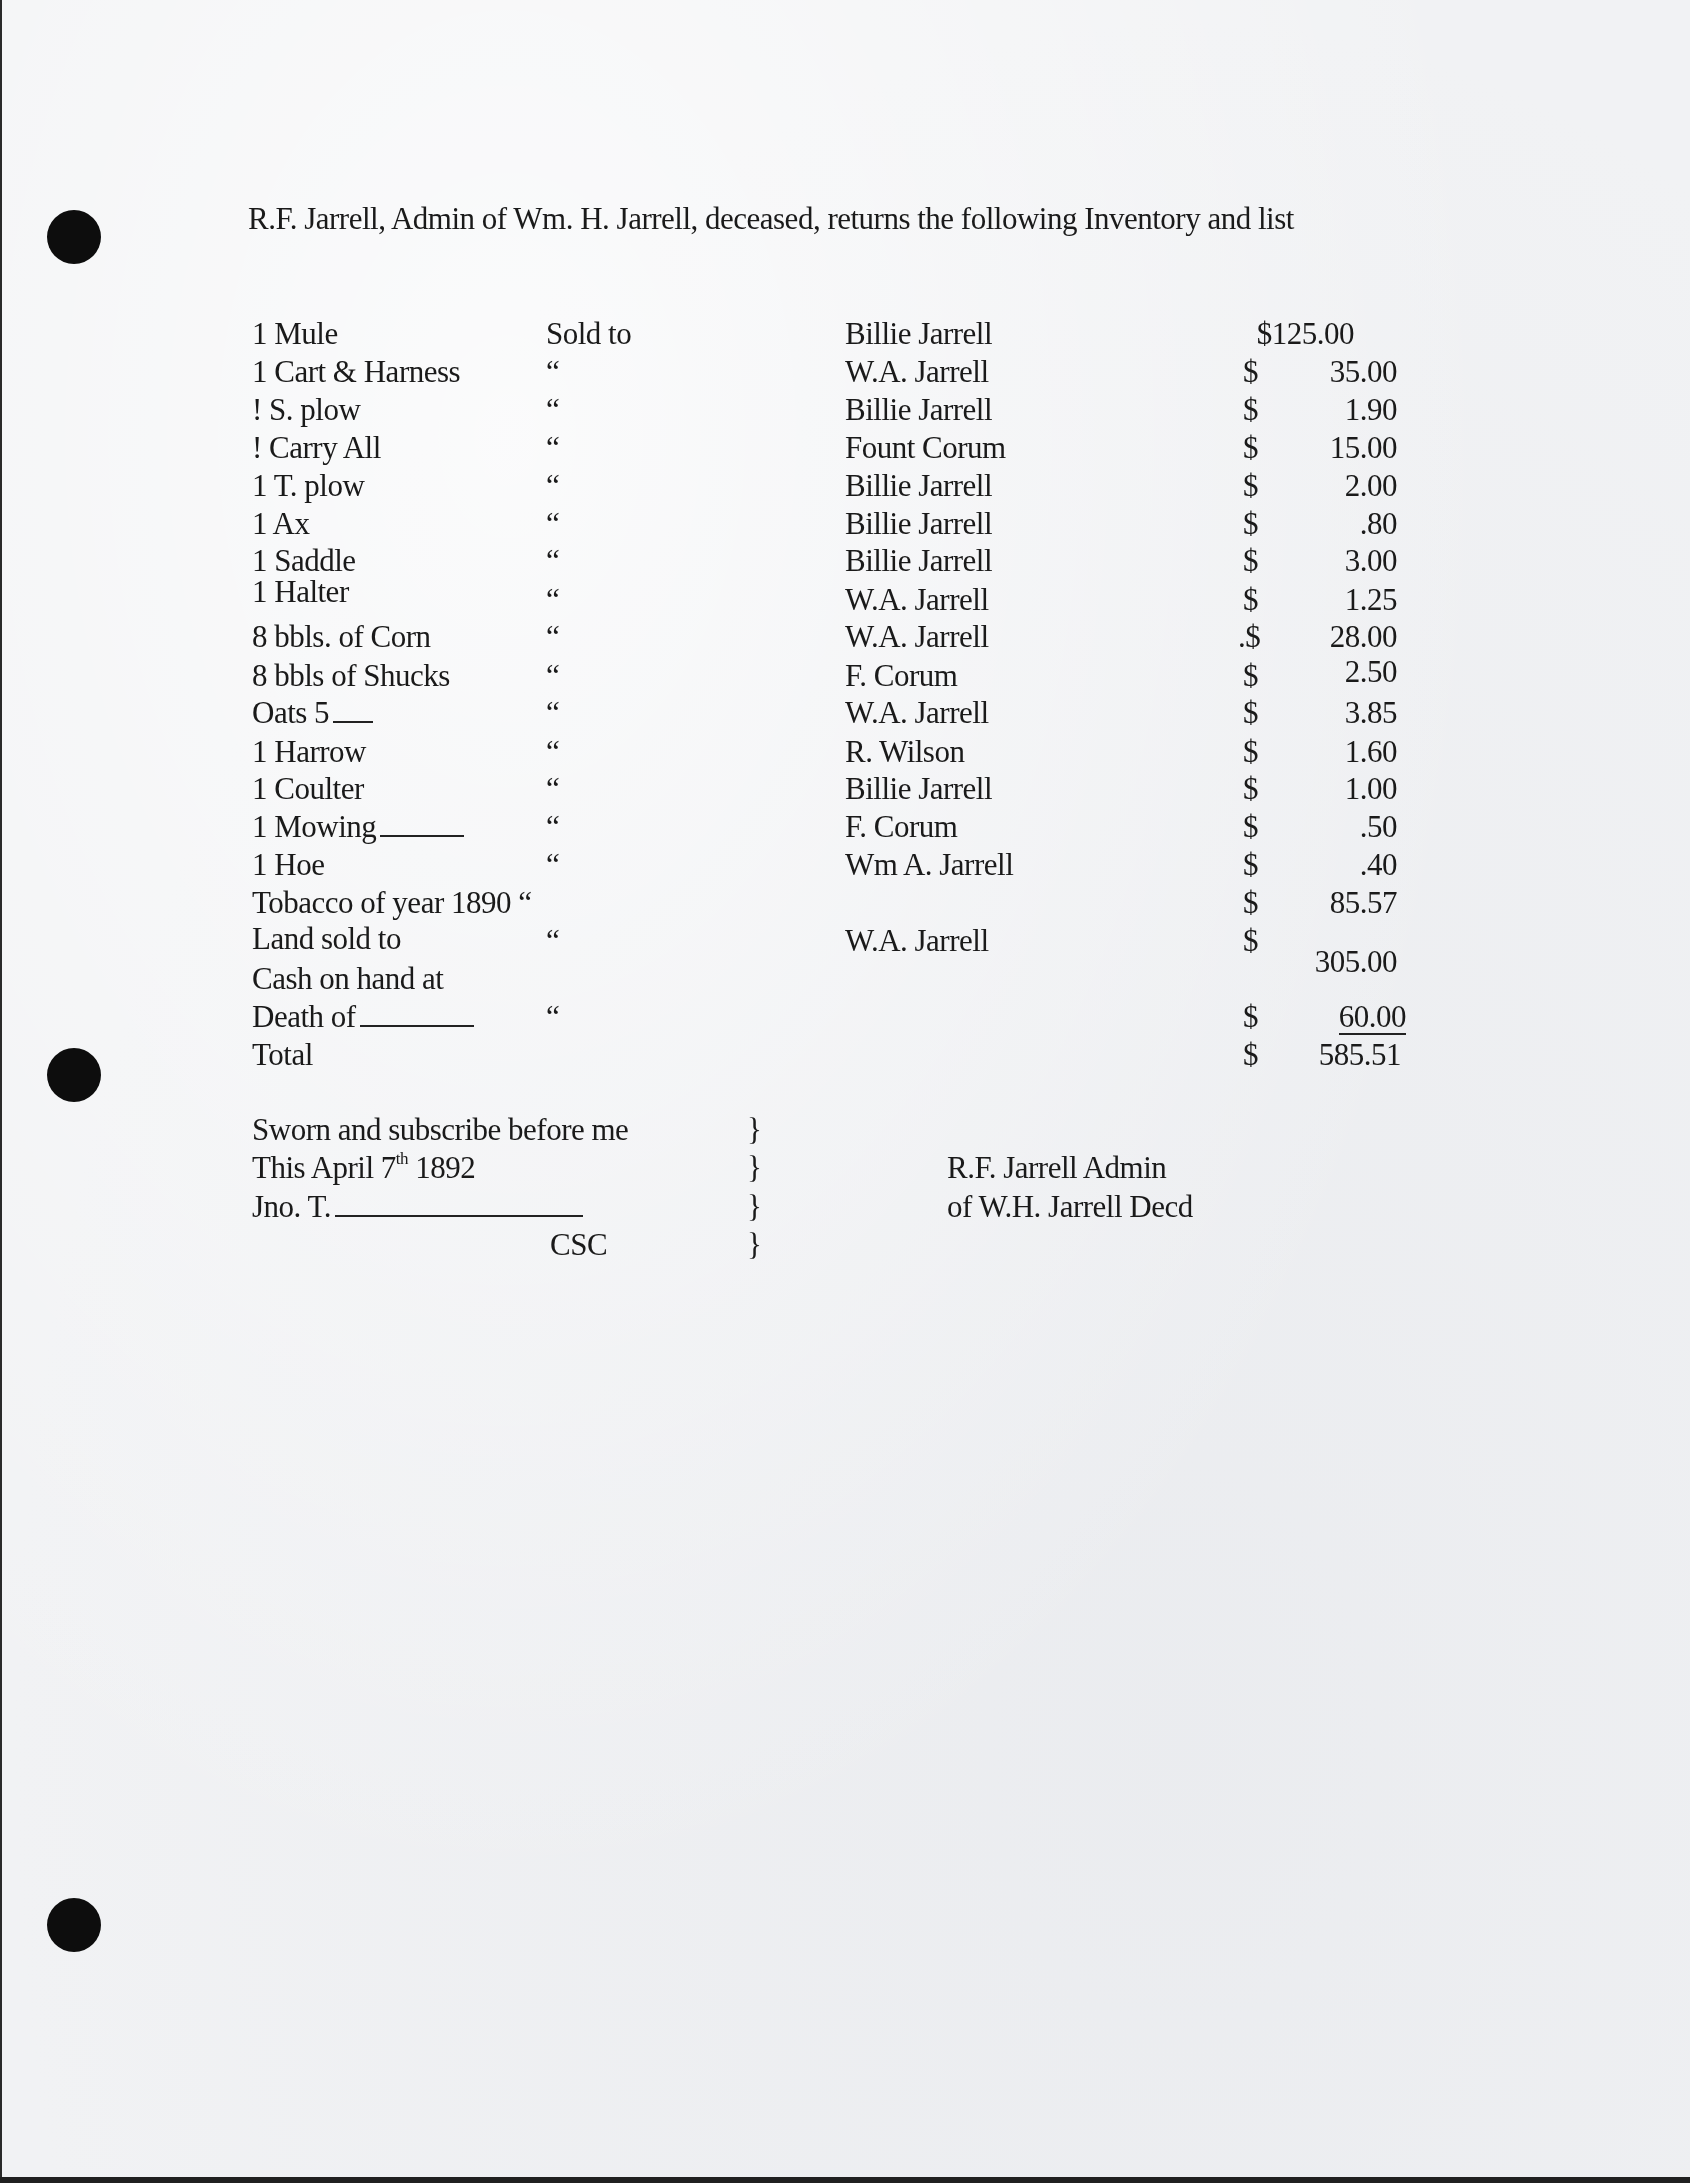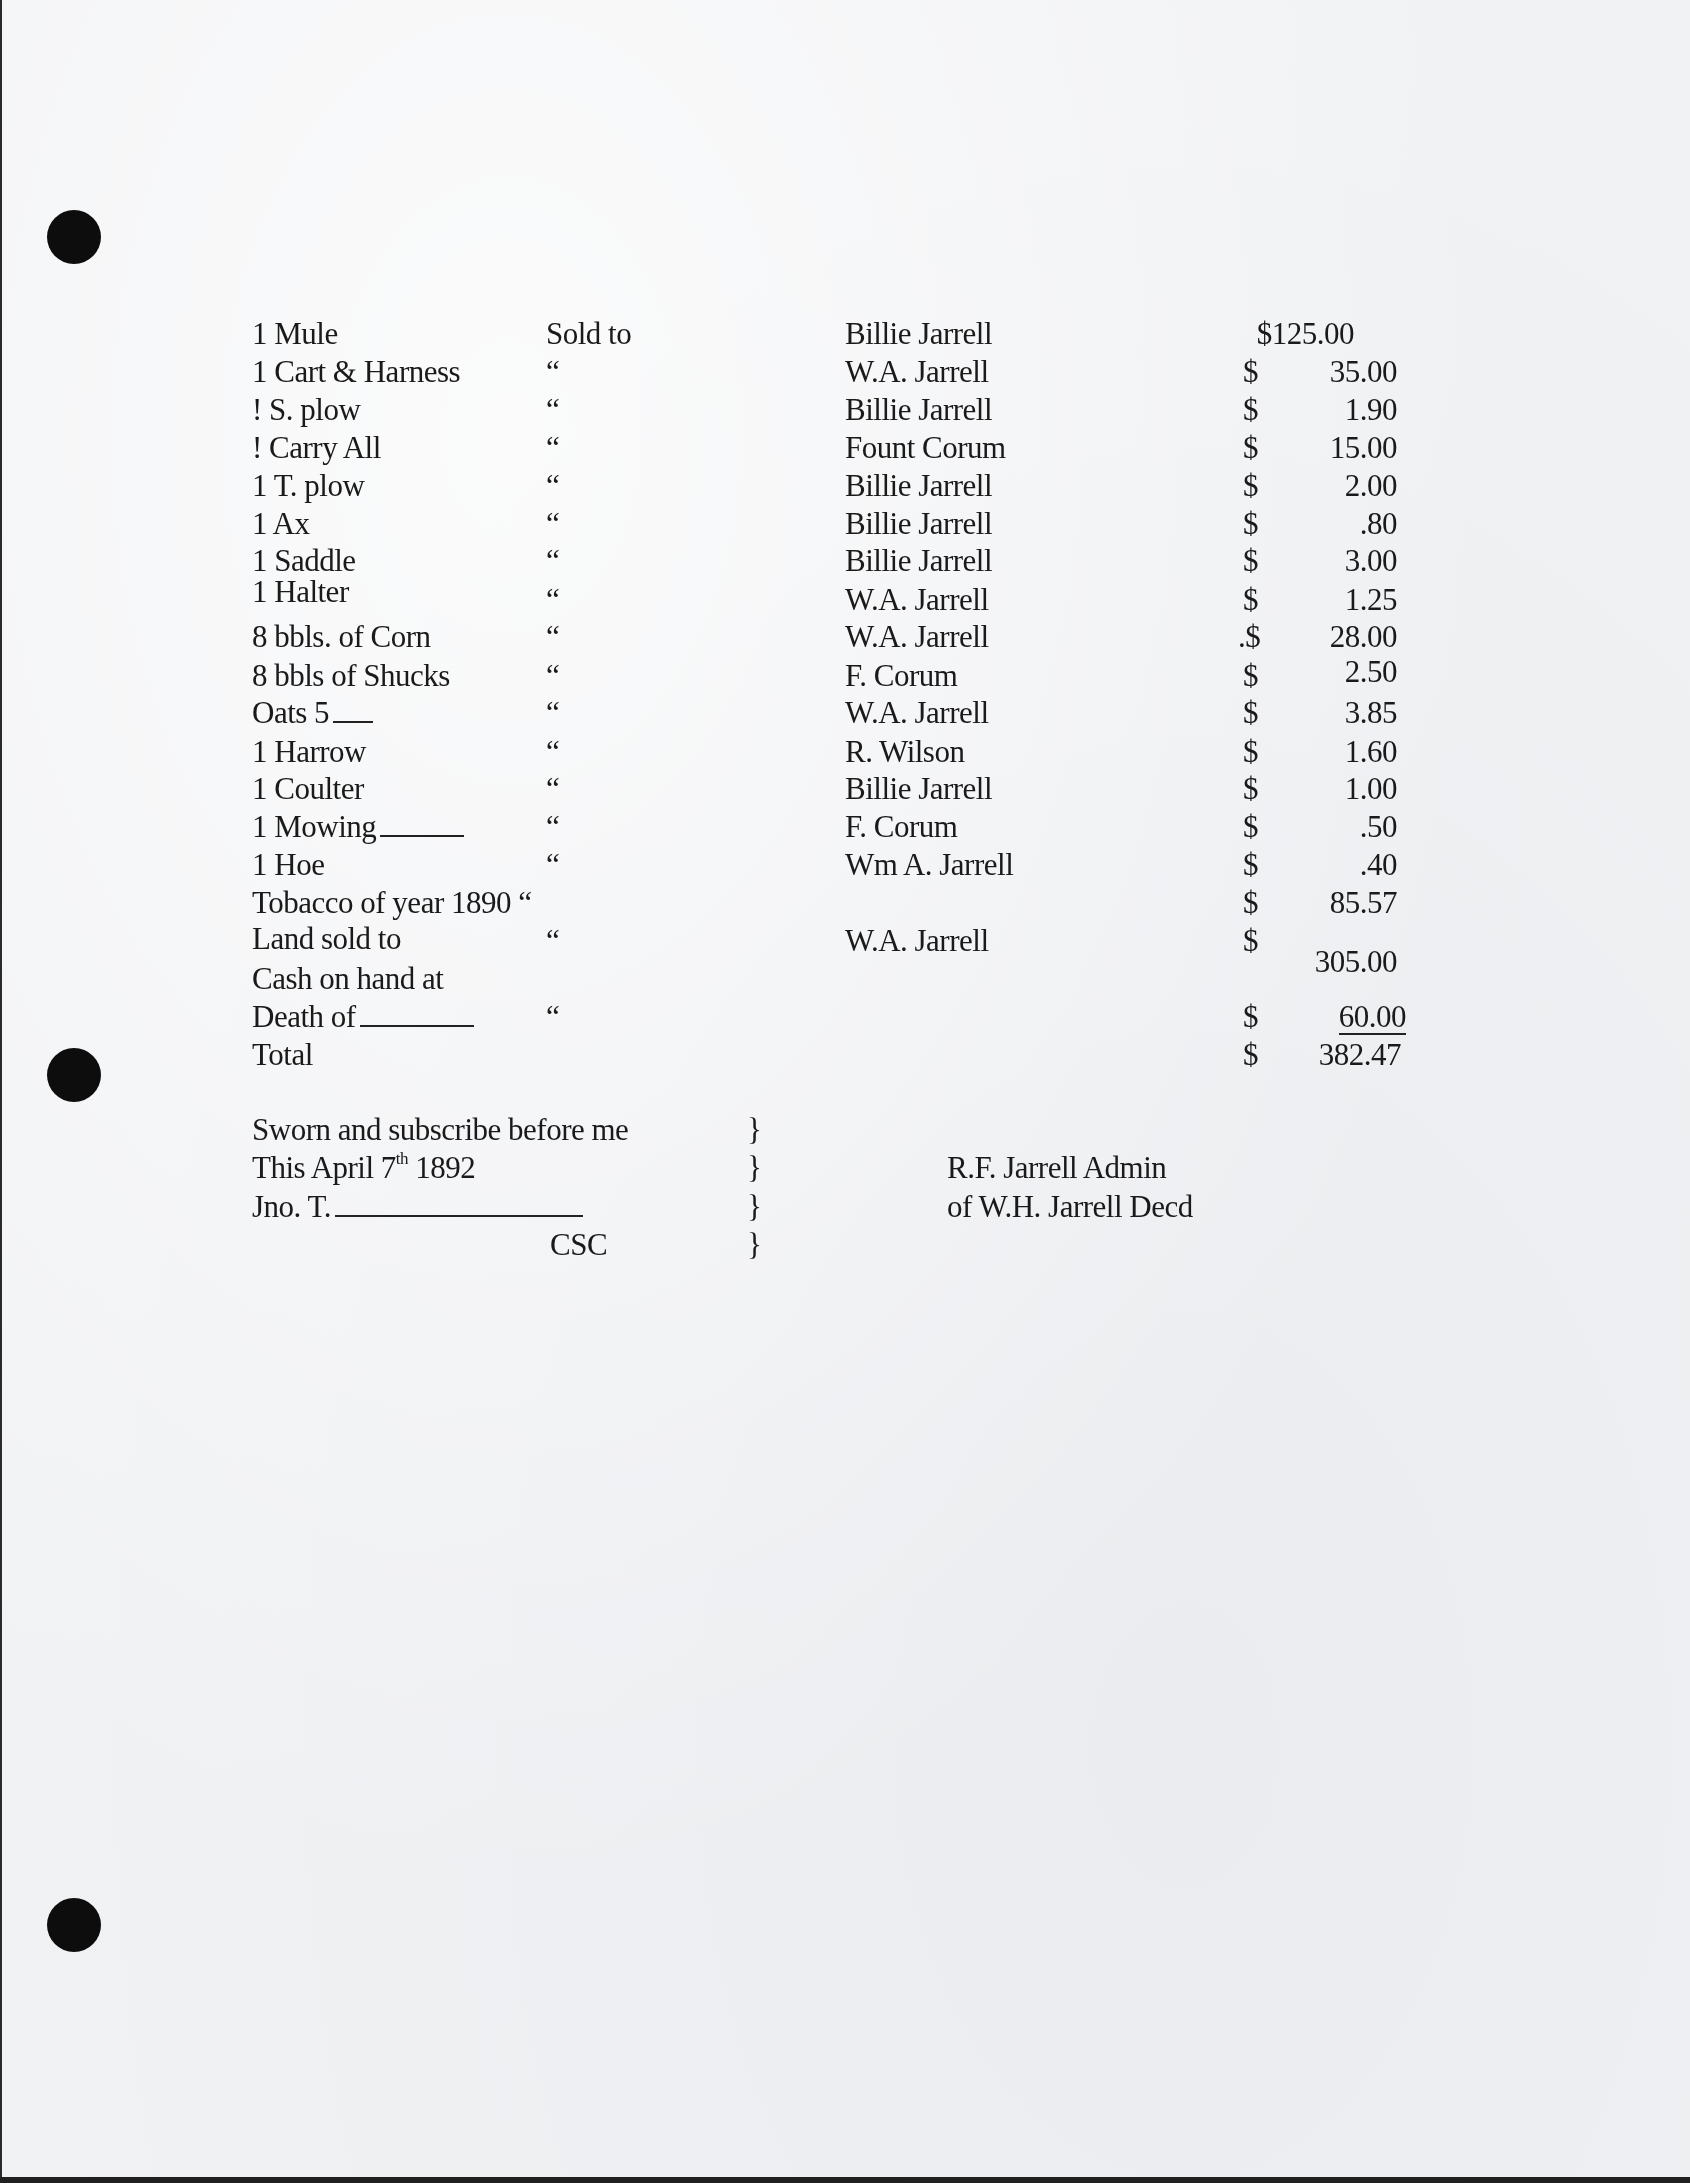--- a/index.html
+++ b/index.html
@@ -39,20 +39,23 @@
 <body>
 
 <div class="page">
   <div class="edge-left"></div>
   <div class="edge-bottom"></div>
 
   <div class="hole" style="top:210px"></div>
   <div class="hole" style="top:1048px"></div>
   <div class="hole" style="top:1898px"></div>
 
+  <div class="text header" style="top:203px">
+    <span>R.F. Jarrell, Admin of Wm. H. Jarrell, deceased, returns the following Inventory and list</span>
+  </div>
 
   <div id="inventory">
       <div class="text c-item" style="top: 318px;"><span>1 Mule</span></div>
       <div class="text c-sold" style="top: 318px;">Sold to</div>
       <div class="text c-buyer" style="top: 318px;">Billie Jarrell</div>
       <div class="text c-amount" style="top: 318px; right: 337px; margin-left: 6px;">$125.00</div>
       <div class="text c-item" style="top: 356px;"><span>1 Cart &amp; Harness</span></div>
       <div class="text c-sold" style="top: 356px;">“</div>
       <div class="text c-buyer" style="top: 356px;">W.A. Jarrell</div>
       <div class="text c-dollar" style="top: 356px;">$</div>
@@ -130,21 +133,21 @@
       <div class="text c-buyer" style="top: 925px;">W.A. Jarrell</div>
       <div class="text c-dollar" style="top: 925px;">$</div>
       <div class="text c-amount" style="top: 946px;">305.00</div>
       <div class="text c-item" style="top: 963px;"><span>Cash on hand at</span></div>
       <div class="text c-item" style="top: 1001px;"><span>Death of</span><span class="underline-blank" style="width: 114px;"></span></div>
       <div class="text c-sold" style="top: 1001px;">“</div>
       <div class="text c-dollar" style="top: 1001px;">$</div>
       <div class="text c-amount ul-amount" style="top: 1001px; right: 285px;">60.00</div>
       <div class="text c-item" style="top: 1039px;"><span>Total</span></div>
       <div class="text c-dollar" style="top: 1039px;">$</div>
-      <div class="text c-amount" style="top: 1039px; right: 290px;">382.47</div>
+      <div class="text c-amount" style="top: 1039px; right: 290px;">585.51</div>
     </div>
 
   <div class="text c-item" style="top:1114px">Sworn and subscribe before me</div>
   <div class="text c-item" style="top:1152px">
     <span>This April 7</span><sup>th</sup><span> 1892</span>
   </div>
   <div class="text c-item" style="top:1191px">
     <span>Jno. T.</span><span class="underline-blank" style="width:248px"></span>
   </div>
   <div class="text" style="top:1229px; left:550px">CSC</div>

